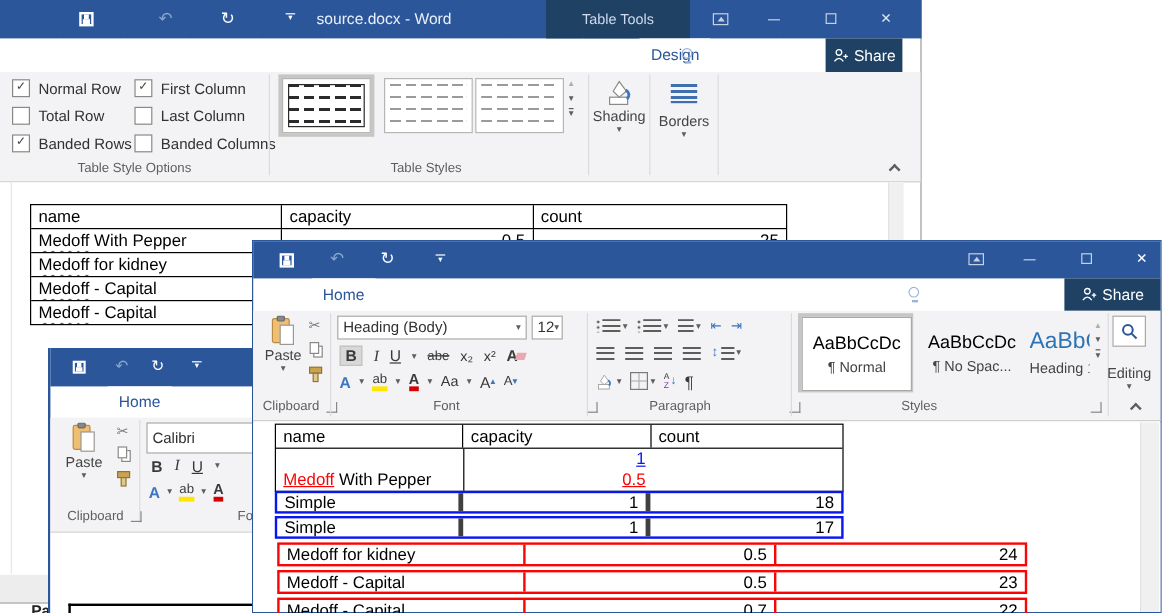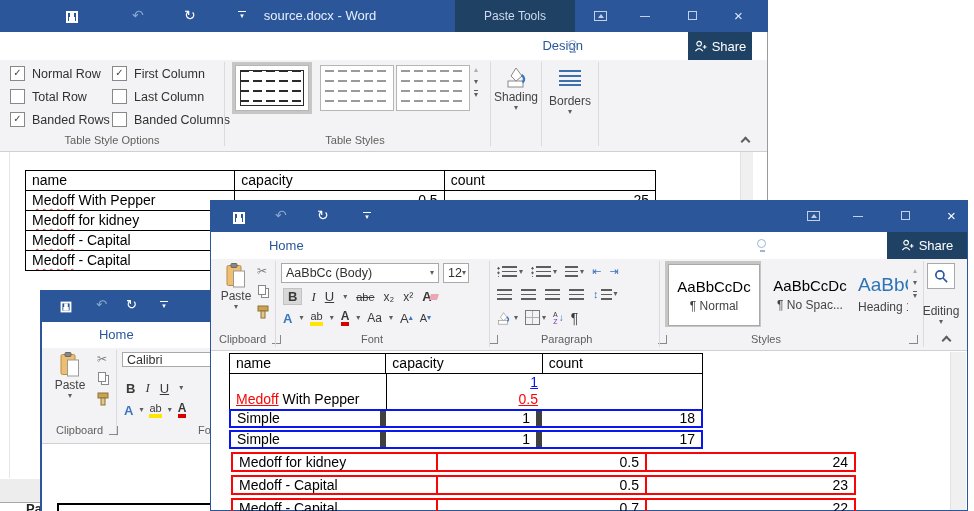--- a/index.html
+++ b/index.html
@@ -69,21 +69,21 @@
   .doc{background:#fff}
   .trow{display:flex}
   .tc{box-sizing:border-box;font-size:14px;color:#000;padding:0 6px;white-space:nowrap;overflow:hidden}
   .num{text-align:right}
   .t-black{border:1px solid #000}
   .t-black .tc{border-right:1px solid #000}
   .t-black .tc:last-child{border-right:none}
   .t-black .trow{border-bottom:1px solid #000}
   .t-black .trow:last-child{border-bottom:none}
   .rowblue{border:2px solid #0816f0}
-  .rowblue .tc{border-right:6px solid #404040;height:15px;line-height:15px}
+  .rowblue .tc{border-right:4px solid #404040;height:15px;line-height:15px}
   .rowblue .tc:last-child{border-right:none}
   .rowred{border:2px solid #fa0505}
   .rowred .tc{border-right:2px solid #fa0505;height:16px;line-height:16px}
   .rowred .tc:last-child{border-right:none}
   .squig{text-decoration:underline;text-decoration-style:wavy;text-decoration-color:#e03030;text-decoration-thickness:1px;text-underline-offset:3px}
   .redtx{color:#fa0505}.bluetx{color:#0816f0}.u{text-decoration:underline}
   .scrollstrip{background:#f0f0f0;border-left:1px solid #e2e2e2}
 </style>
 </head>
 <body>
@@ -95,21 +95,21 @@
   <div class="abs titlebar" style="left:0;top:0;width:768px;height:32px">
     <span class="abs floppy" style="left:66px;top:9px"></span>
     <span class="abs qat dis" style="left:132px;top:7px">↶</span>
     <span class="abs qat" style="left:184px;top:7px">↻</span>
     <span class="abs qat-custom" style="left:238px;top:11px">
           <span class="bar"></span>
           <span class="ar">▾</span>
         </span>
     <div class="abs title-text" style="left:220px;top:8px;width:200px">source.docx - Word</div>
     <div class="abs ctx-head" style="left:455px;top:0;width:120px;height:32px">
-          <span>Paste Tools</span>
+          <span>Table Tools</span>
         </div>
     <span class="abs ribopt" style="left:594px;top:11px">
           <span class="tri"></span>
         </span>
     <span class="abs winmin" style="left:640px;top:16px"></span>
     <span class="abs winmax" style="left:688px;top:11px"></span>
     <span class="abs winx" style="left:734px;top:8px">×</span>
   </div>
 
   <div class="abs tabs septabs flex" style="left:10px;top:32px;height:28px">
@@ -268,21 +268,21 @@
       <span class="btn-label">Paste</span>
       <span class="dd">▾</span>
     </div>
     <span class="abs" style="left:55px;top:4px;font-size:12px;color:#7a7a78">✂</span>
     <span class="abs" style="left:56px;top:24px;width:8px;height:10px;border:1px solid #8a8886;background:#fff;box-shadow:3px 3px 0 -1px #fff,3px 3px 0 0 #8a8886"></span>
     <svg class="abs" style="left:54px;top:44px" width="14" height="14" viewBox="0 0 14 14">
           <rect x="2" y="1" width="10" height="5" fill="#c9a252" stroke="#8f7336"></rect>
           <rect x="5" y="6" width="4" height="7" fill="#e0c88e" stroke="#8f7336"></rect>
         </svg>
     <div class="abs gdiv" style="left:74px;top:2px;height:86px"></div>
-    <div class="abs fontbox" style="left:80px;top:4px;width:92px;height:15px">
+    <div class="abs fontbox" style="left:80px;top:4px;width:92px;height:26px">
           <span>Calibri</span>
         </div>
     <div class="abs flex" style="left:84px;top:32px;gap:10px">
       <span class="ribbtn" style="font-weight:bold">B</span>
       <span class="ribbtn" style="font-style:italic;font-family:'Liberation Serif',serif">I</span>
       <span class="ribbtn" style="text-decoration:underline">U</span>
       <span class="dd">▾</span>
     </div>
     <div class="abs flex" style="left:82px;top:54px;gap:6px">
       <span class="ribbtn" style="color:#3b76c0;font-weight:bold">A</span>
@@ -362,21 +362,21 @@
           <rect x="2" y="1" width="10" height="5" fill="#c9a252" stroke="#8f7336"></rect>
           <rect x="5" y="6" width="4" height="7" fill="#e0c88e" stroke="#8f7336"></rect>
         </svg>
     <div class="abs flex" style="left:8px;top:74px;gap:6px">
       <span class="glabel">Clipboard</span>
       <span class="launcher"></span>
     </div>
     <div class="abs gdiv" style="left:64px;top:2px;height:86px"></div>
 
     <div class="abs fontbox" style="left:70px;top:4px;width:158px;height:20px">
-          <span>AaBbCc (Body)</span>
+          <span>Heading (Body)</span>
           <span class="dd">▾</span>
         </div>
     <div class="abs fontbox" style="left:232px;top:4px;width:26px;height:20px">
           <span>12</span>
           <span class="dd">▾</span>
         </div>
     <div class="abs flex" style="left:72px;top:29px;gap:9px">
       <span class="ribbtn" style="font-weight:bold;background:#d8d8d8;border:1px solid #c2c2c2;padding:0 4px">B</span>
       <span class="ribbtn" style="font-style:italic;font-family:'Liberation Serif',serif">I</span>
       <span class="ribbtn" style="text-decoration:underline">U</span>

